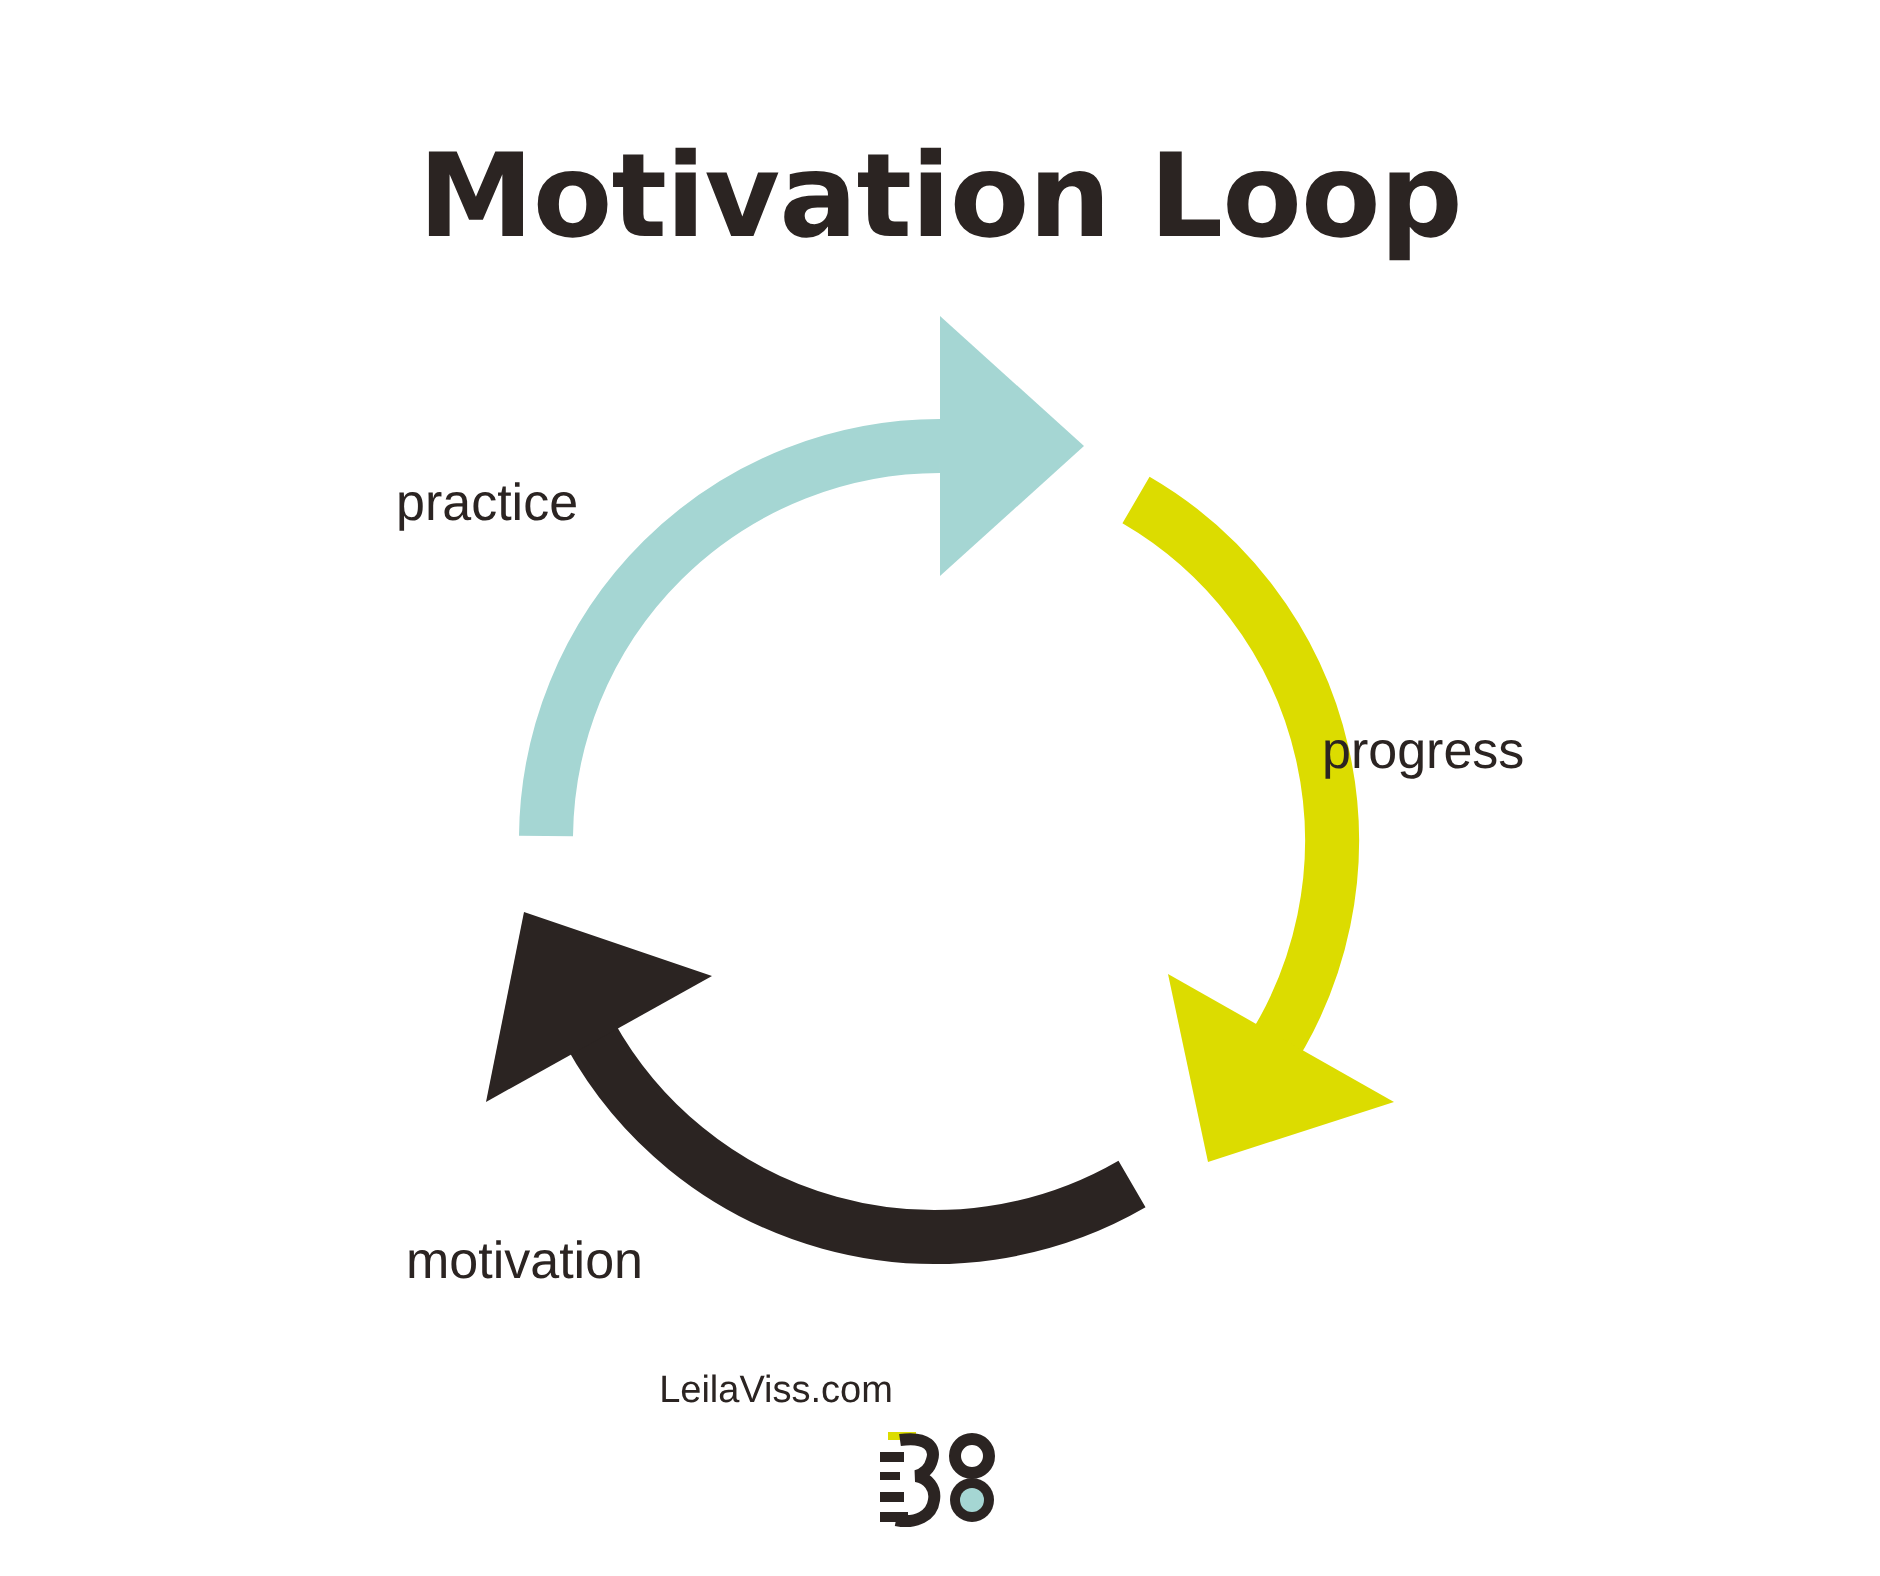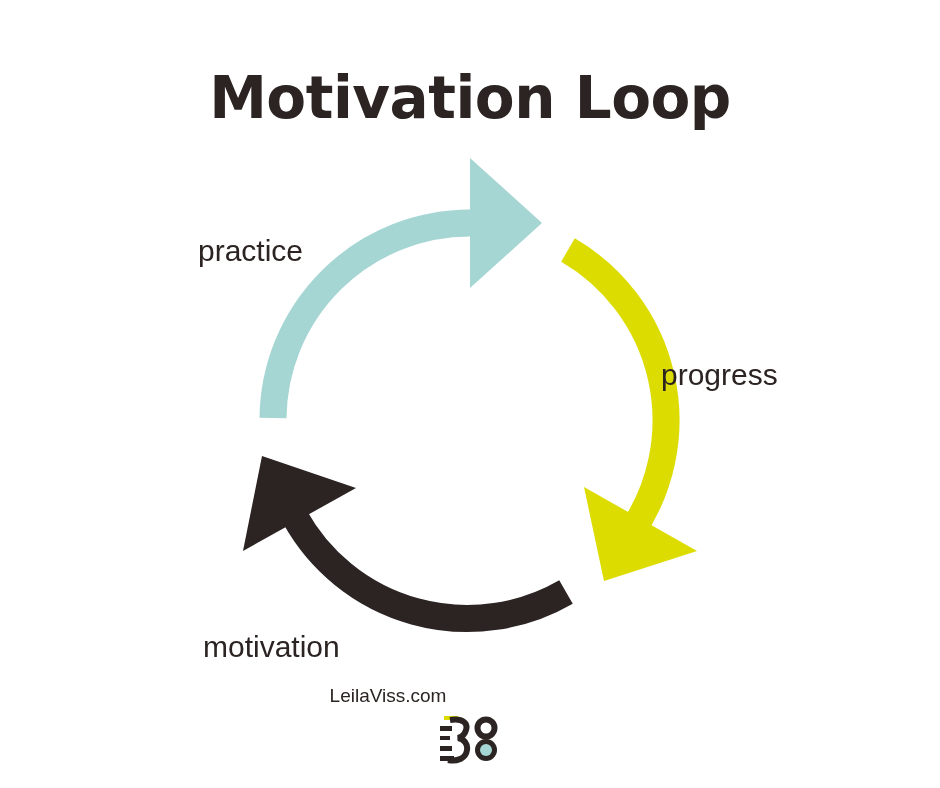--- a/index.html
+++ b/index.html
@@ -1,22 +1,22 @@
 <!DOCTYPE html>
 <html><head>
   <meta charset="utf-8">
   <style>
     html, body { margin: 0; padding: 0; background: #ffffff; }
     body { width: 940px; height: 788px; position: relative; overflow: hidden; font-family: "Liberation Sans", sans-serif; color: #2b2422; }
     .title { position: absolute; left: 0; top: 58px; width: 940px; text-align: center; font-family: "DejaVu Sans", sans-serif; font-weight: bold; font-size: 58px; letter-spacing: -0.5px; color: #2b2422; line-height: 80px; }
     .diagram { position: absolute; left: 0; top: 0; }
-    .label { position: absolute; font-family: "Liberation Sans", sans-serif; font-size: 30px; color: #2b2422; line-height: 36px; white-space: nowrap; }
+    .label { position: absolute; font-family: "Liberation Sans", sans-serif; font-size: 26px; color: #2b2422; line-height: 36px; white-space: nowrap; }
     .label-practice { left: 198px; top: 233px; }
     .label-progress { left: 661px; top: 357px; }
-    .label-motivation { left: 203px; top: 629px; }
+    .label-motivation { left: 203px; top: 612px; }
     .site { position: absolute; left: 0; top: 684px; width: 776px; text-align: center; font-size: 19px; color: #2b2422; line-height: 24px; }
     .logo { position: absolute; left: 438px; top: 716px; }
   </style>
 </head>
 <body>
 
 <div class="title">Motivation Loop</div>
 
 <svg class="diagram" width="940" height="788" viewBox="0 0 940 788" xmlns="http://www.w3.org/2000/svg">
 

